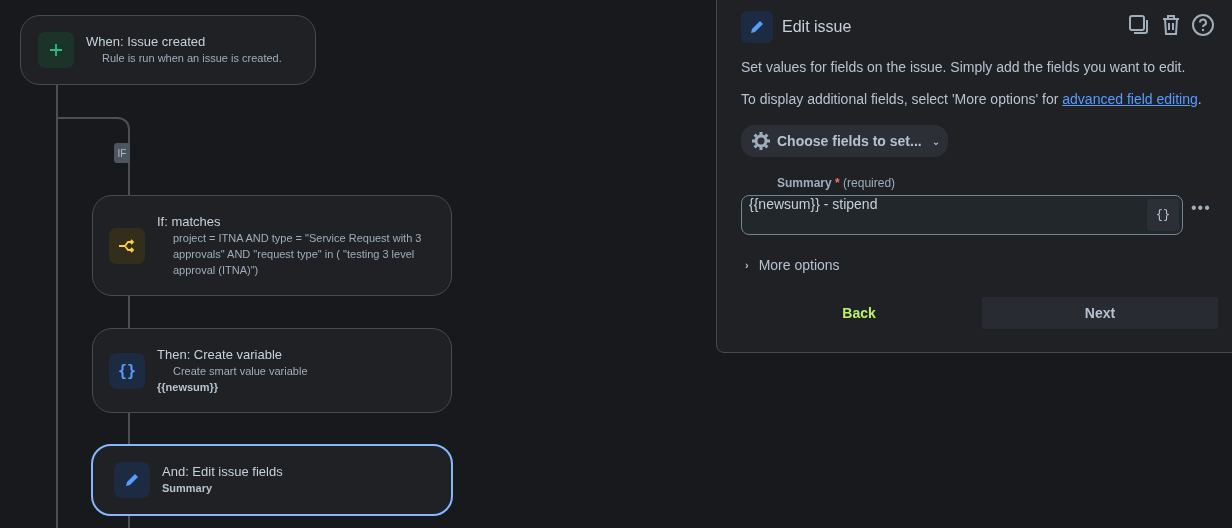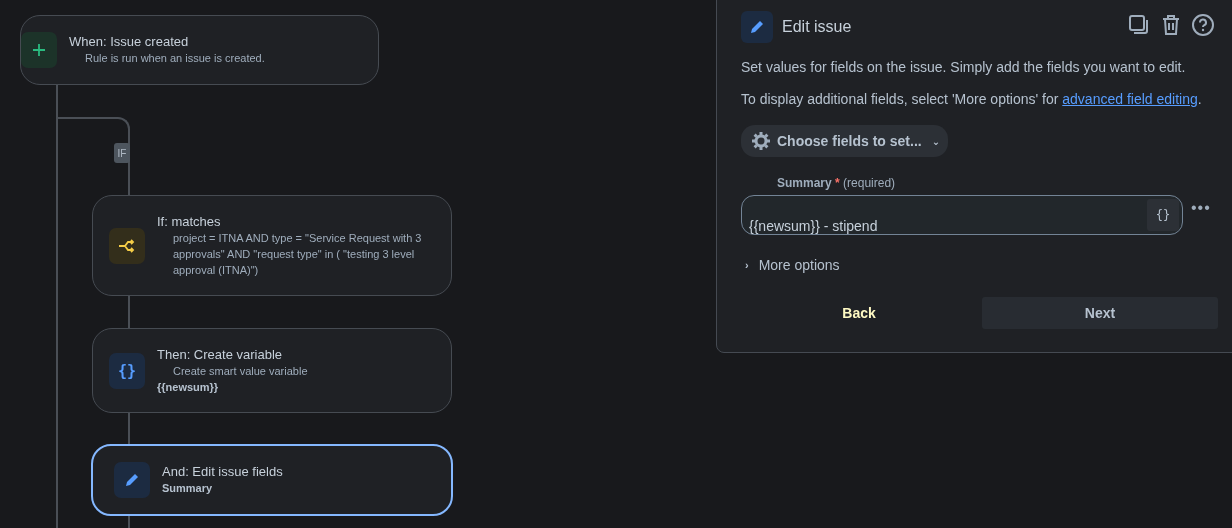--- a/index.html
+++ b/index.html
@@ -54,52 +54,52 @@
       position: absolute; left: 24px; top: 134px; width: 207px; height: 32px;
       background: #2c3036; border-radius: 14px; display: flex; align-items: center;
       padding-left: 10px; font-size: 14px; font-weight: bold; color: #b6c2cf; cursor: pointer;
     }
     .choose-btn .chev { margin-left: 10px; font-size: 10px; }
     .field-label { position: absolute; left: 24px; top: 185px; font-size: 12px; color: #9fadbc; font-weight: bold; margin-left: 36px; }
     .field-label .req { color: #f87168; }
     .field-label .opt { font-weight: normal; }
     .field-input {
       position: absolute; left: 24px; top: 204px; width: 442px; height: 40px;
-      background: #22272b; border: 1px solid #738496; border-radius: 13px;
-      display: flex; align-items: flex-end; padding-left: 7px; font-size: 14px; color: #c7d1db;
+      background: #22272b; border: 1px solid #738496; border-radius: 8px;
+      display: flex; align-items: flex-start; padding-left: 7px; font-size: 14px; color: #c7d1db;
     }
     .smart-btn {
       position: absolute; right: 3px; top: 3px; width: 32px; height: 32px;
       background: #2c3036; border-radius: 3px; display: flex; align-items: center; justify-content: center;
       font-family: "DejaVu Sans Mono", monospace; font-size: 12px; color: #b6c2cf; cursor: pointer;
     }
     .more-dots { position: absolute; left: 474px; top: 208px; font-size: 16px; color: #9fadbc; letter-spacing: 1px; cursor: pointer; }
     .more-opts { position: absolute; left: 28px; top: 266px; font-size: 14px; color: #b6c2cf; display: flex; align-items: center; cursor: pointer; }
     .more-opts .chev { font-size: 11px; margin-right: 10px; font-weight: bold; }
     .btn-back {
       position: absolute; left: 24px; top: 306px; width: 236px; height: 32px;
-      font-size: 14px; font-weight: bold; color: #fef9c3;
+      font-size: 14px; font-weight: bold; color: #bef264;
       display: flex; align-items: center; justify-content: center; cursor: pointer;
     }
     .btn-next {
       position: absolute; left: 265px; top: 306px; width: 236px; height: 32px;
       background: #282c32; border-radius: 3px; font-size: 14px; font-weight: bold; color: #b6c2cf;
       display: flex; align-items: center; justify-content: center; cursor: pointer;
     }
   </style>
 </head>
 <body>
 
 <div class="canvas">
   <div class="line" style="left:56px; top:84px; width:2px; height:444px;"></div>
   <div class="branch-curve"></div>
   <div class="line" style="left:128px; top:155px; width:2px; height:373px;"></div>
   <div class="if-badge">IF</div>
 
-  <div class="node" style="left:20px; top:15px; width:359px; height:70px; ">
+  <div class="node" style="left:20px; top:15px; width:296px; height:70px; padding-left:17px;">
     <div class="node-icon" style="background:#1c3329;">
       <svg width="14" height="14" viewBox="0 0 14 14">
           <path d="M7 1v12M1 7h12" stroke="#2abb7f" stroke-width="1.8"></path>
         </svg>
     </div>
     <div class="node-text">
       <div class="node-title">When: Issue created</div>
       <div class="node-desc">Rule is run when an issue is created.</div>
     </div>
   </div>

